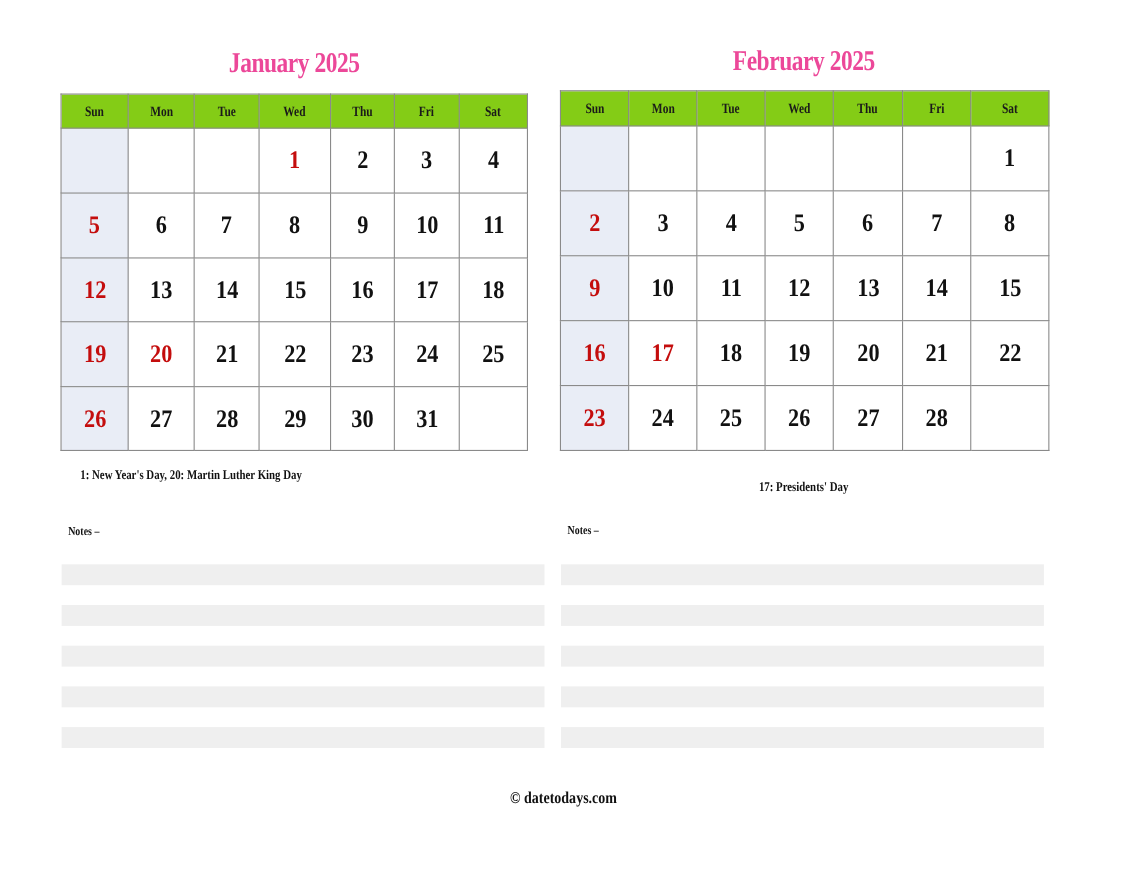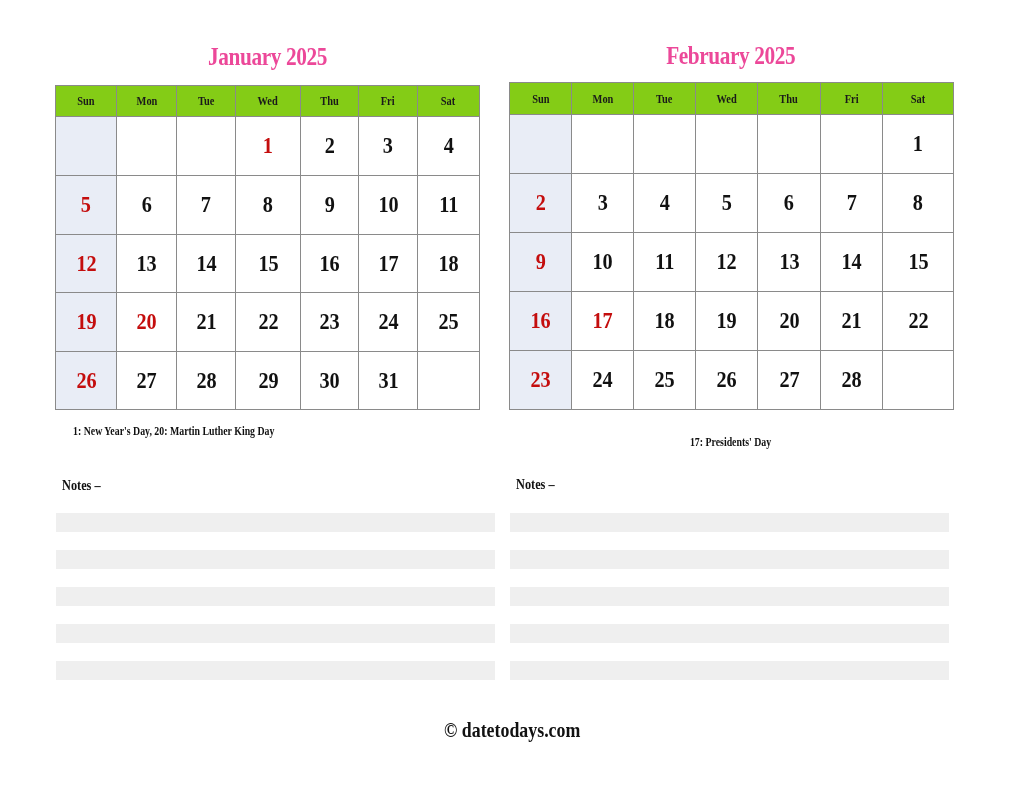--- a/index.html
+++ b/index.html
@@ -27,29 +27,29 @@
   .cal td.sun { background: #e9edf6; }
   .cal td.holiday, .cal td.sun { color: #c40d0d; }
 
   .holiday-note {
     position: absolute; font-weight: bold; font-size: 12px; color: #111; white-space: nowrap;
   }
   .holiday-note span { display: inline-block; transform: scaleX(0.82); transform-origin: left center; }
   .holiday-note.center span { transform-origin: center; }
 
   .notes-label {
-    position: absolute; font-weight: bold; font-size: 15px; color: #111; white-space: nowrap;
+    position: absolute; font-weight: bold; font-size: 11px; color: #111; white-space: nowrap;
   }
   .notes-label span { display: inline-block; transform: scaleX(0.82); transform-origin: left center; }
 
   .note-line { position: absolute; height: 19px; background: #efefef; }
 
   .footer {
     position: absolute; left: 0; width: 1024px; top: 718px; text-align: center;
-    font-weight: bold; font-size: 21px; color: #111;
+    font-weight: bold; font-size: 15px; color: #111;
   }
   .footer span { display: inline-block; transform: scaleX(0.85); }
 </style>
 </head>
 <body>
 
 <div class="month-title" style="left:55px; width:424px; top:42px;">
   <span>January 2025</span>
 </div>
 

